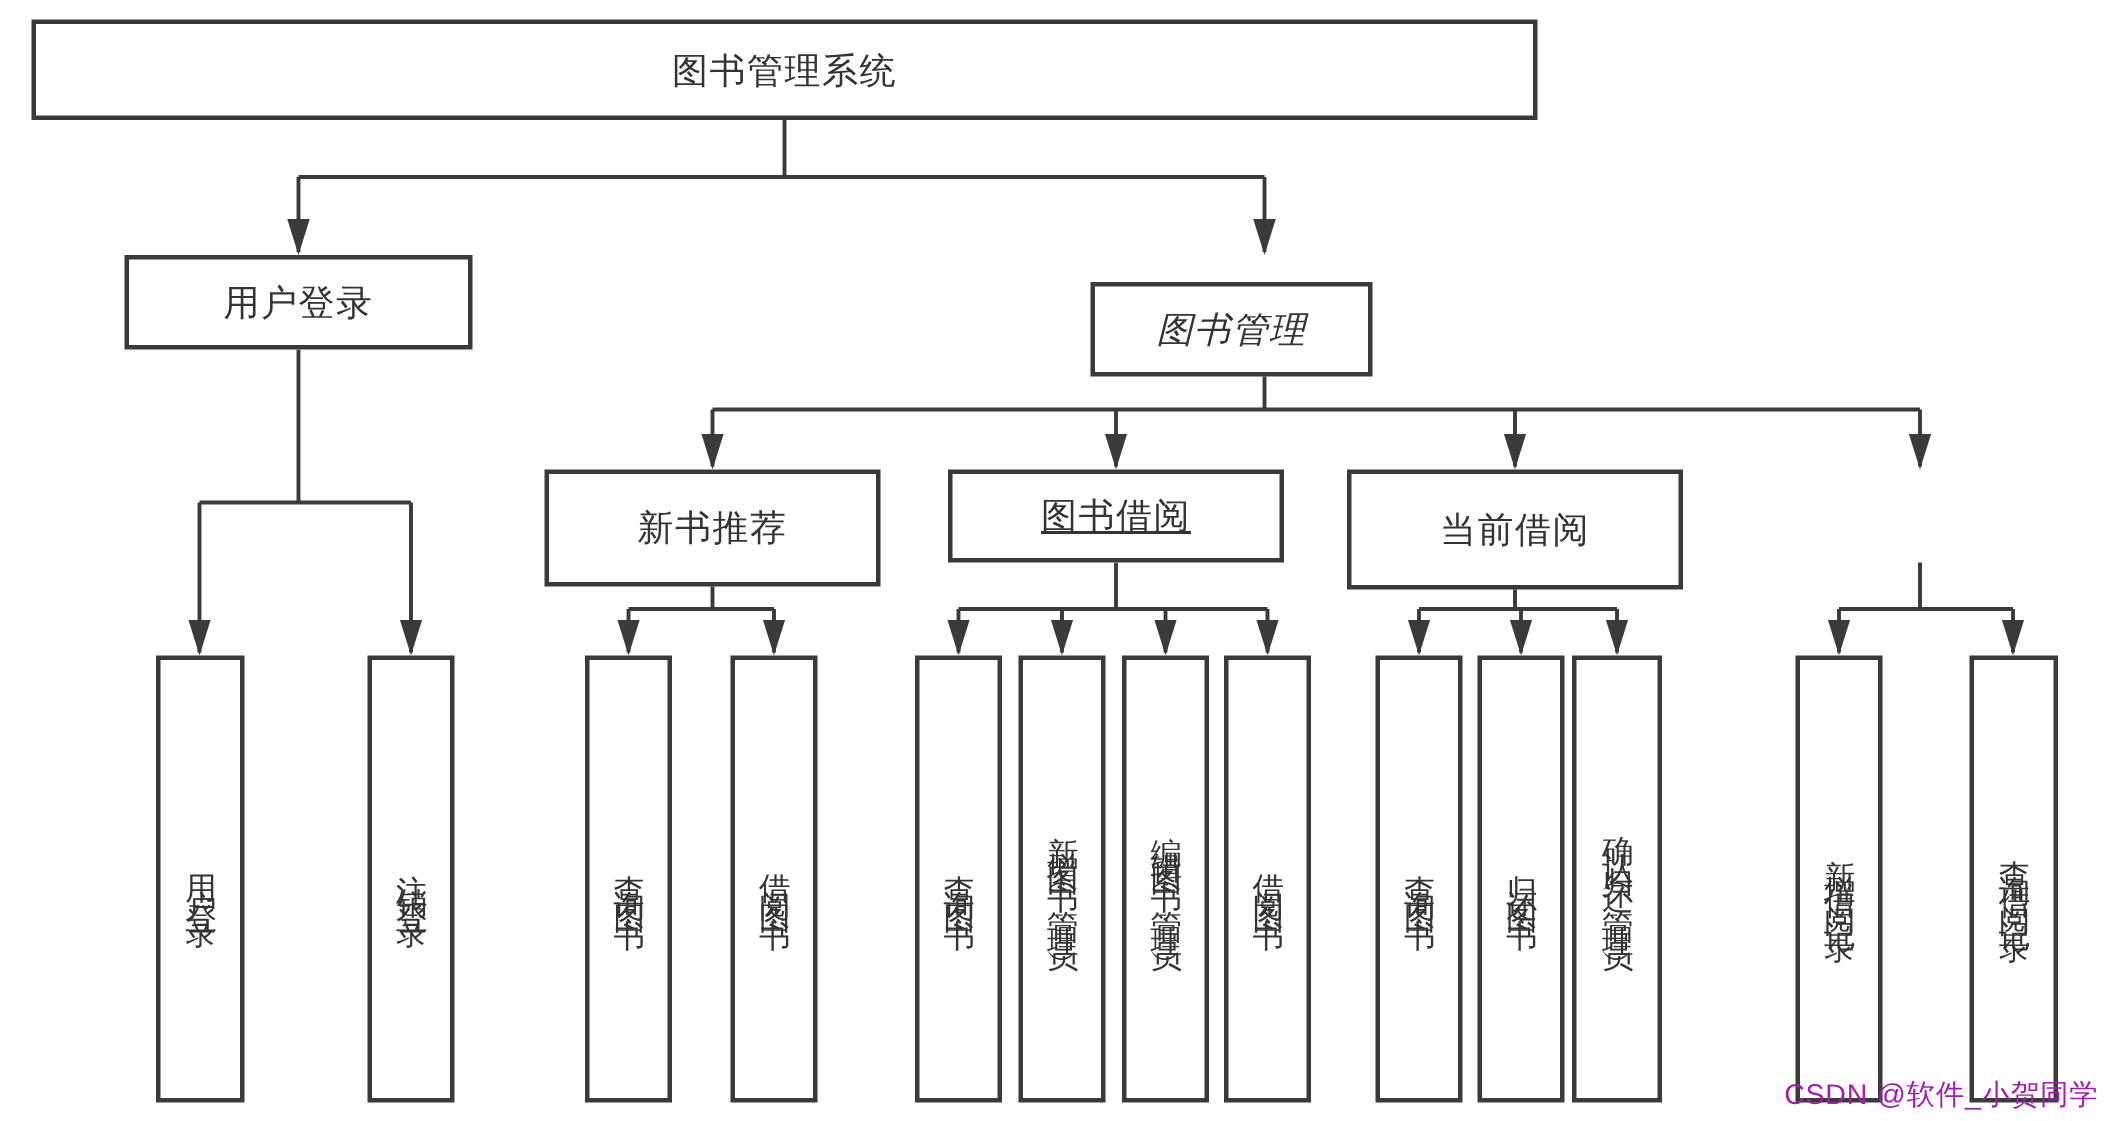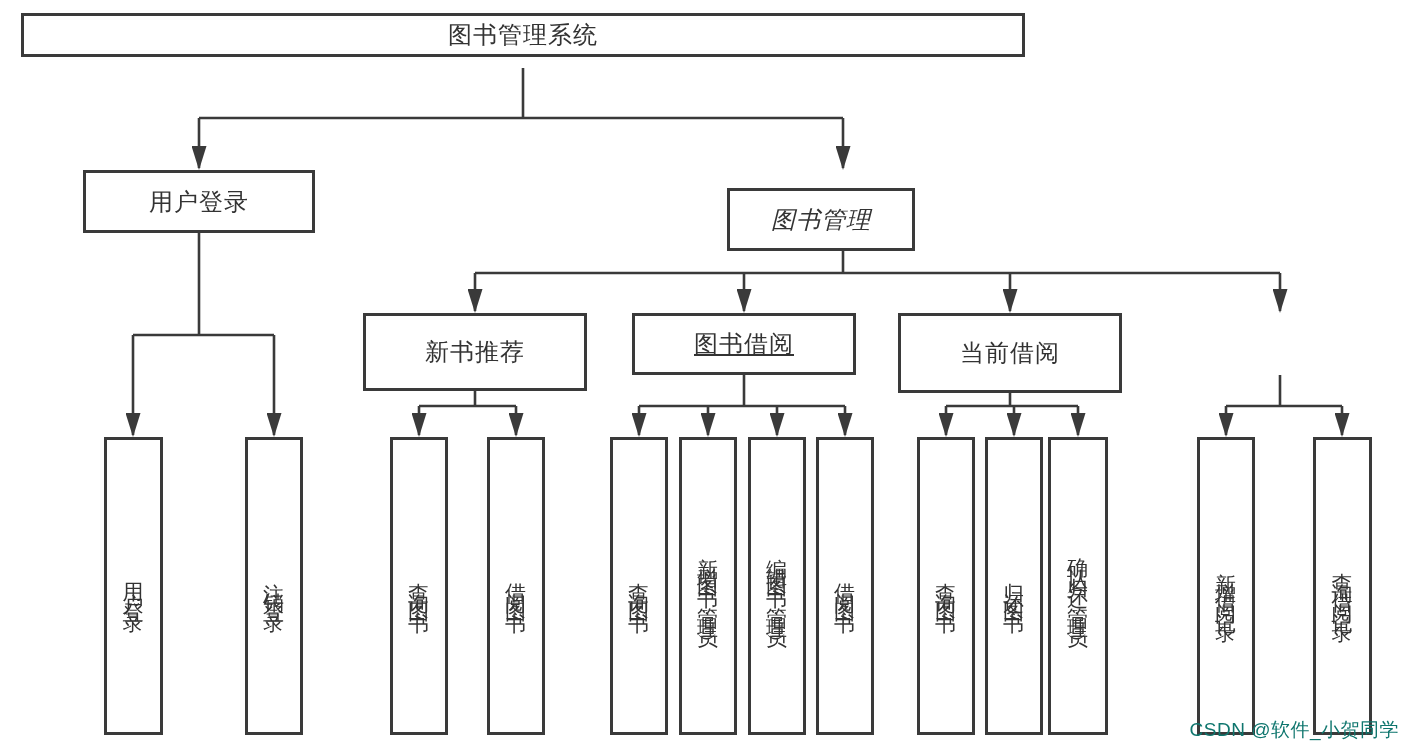--- a/index.html
+++ b/index.html
@@ -38,21 +38,21 @@
     font-size: 21px;
     letter-spacing: 10px;
     line-height: 1;
     white-space: nowrap;
   }
   #watermark {
     position: absolute;
     right: 6px;
     bottom: 4px;
     font-size: 19px;
-    color: #0f766e;
+    color: #a21caf;
     letter-spacing: 0.5px;
     white-space: nowrap;
     margin-top: 20px;
   }
 </style>
 </head>
 <body>
 
 <div id="canvas">
 
@@ -97,21 +97,21 @@
     <path class="ln" d="M946,406 L946,435" marker-end="url(#arw)"></path>
     <path class="ln" d="M1014,406 L1014,435" marker-end="url(#arw)"></path>
     <path class="ln" d="M1078,406 L1078,435" marker-end="url(#arw)"></path>
 
     <path class="ln" d="M1280,375 L1280,406"></path>
     <path class="ln" d="M1226,406 L1342,406"></path>
     <path class="ln" d="M1226,406 L1226,435" marker-end="url(#arw)"></path>
     <path class="ln" d="M1342,406 L1342,435" marker-end="url(#arw)"></path>
   </svg>
 
-  <div class="node hbox" style="left:21px; top:13px; width:1004px; height:44px;">
+  <div class="node hbox" style="left:21px; top:13px; width:1004px; height:67px;">
     <span class="label">图书管理系统</span>
   </div>
 
   <div class="node hbox" style="left:83px; top:170px; width:232px; height:63px;">
     <span class="label">用户登录</span>
   </div>
   <div class="node hbox" style="left:727px; top:188px; width:188px; height:63px;font-style:italic;">
     <span class="label">图书管理</span>
   </div>
 

